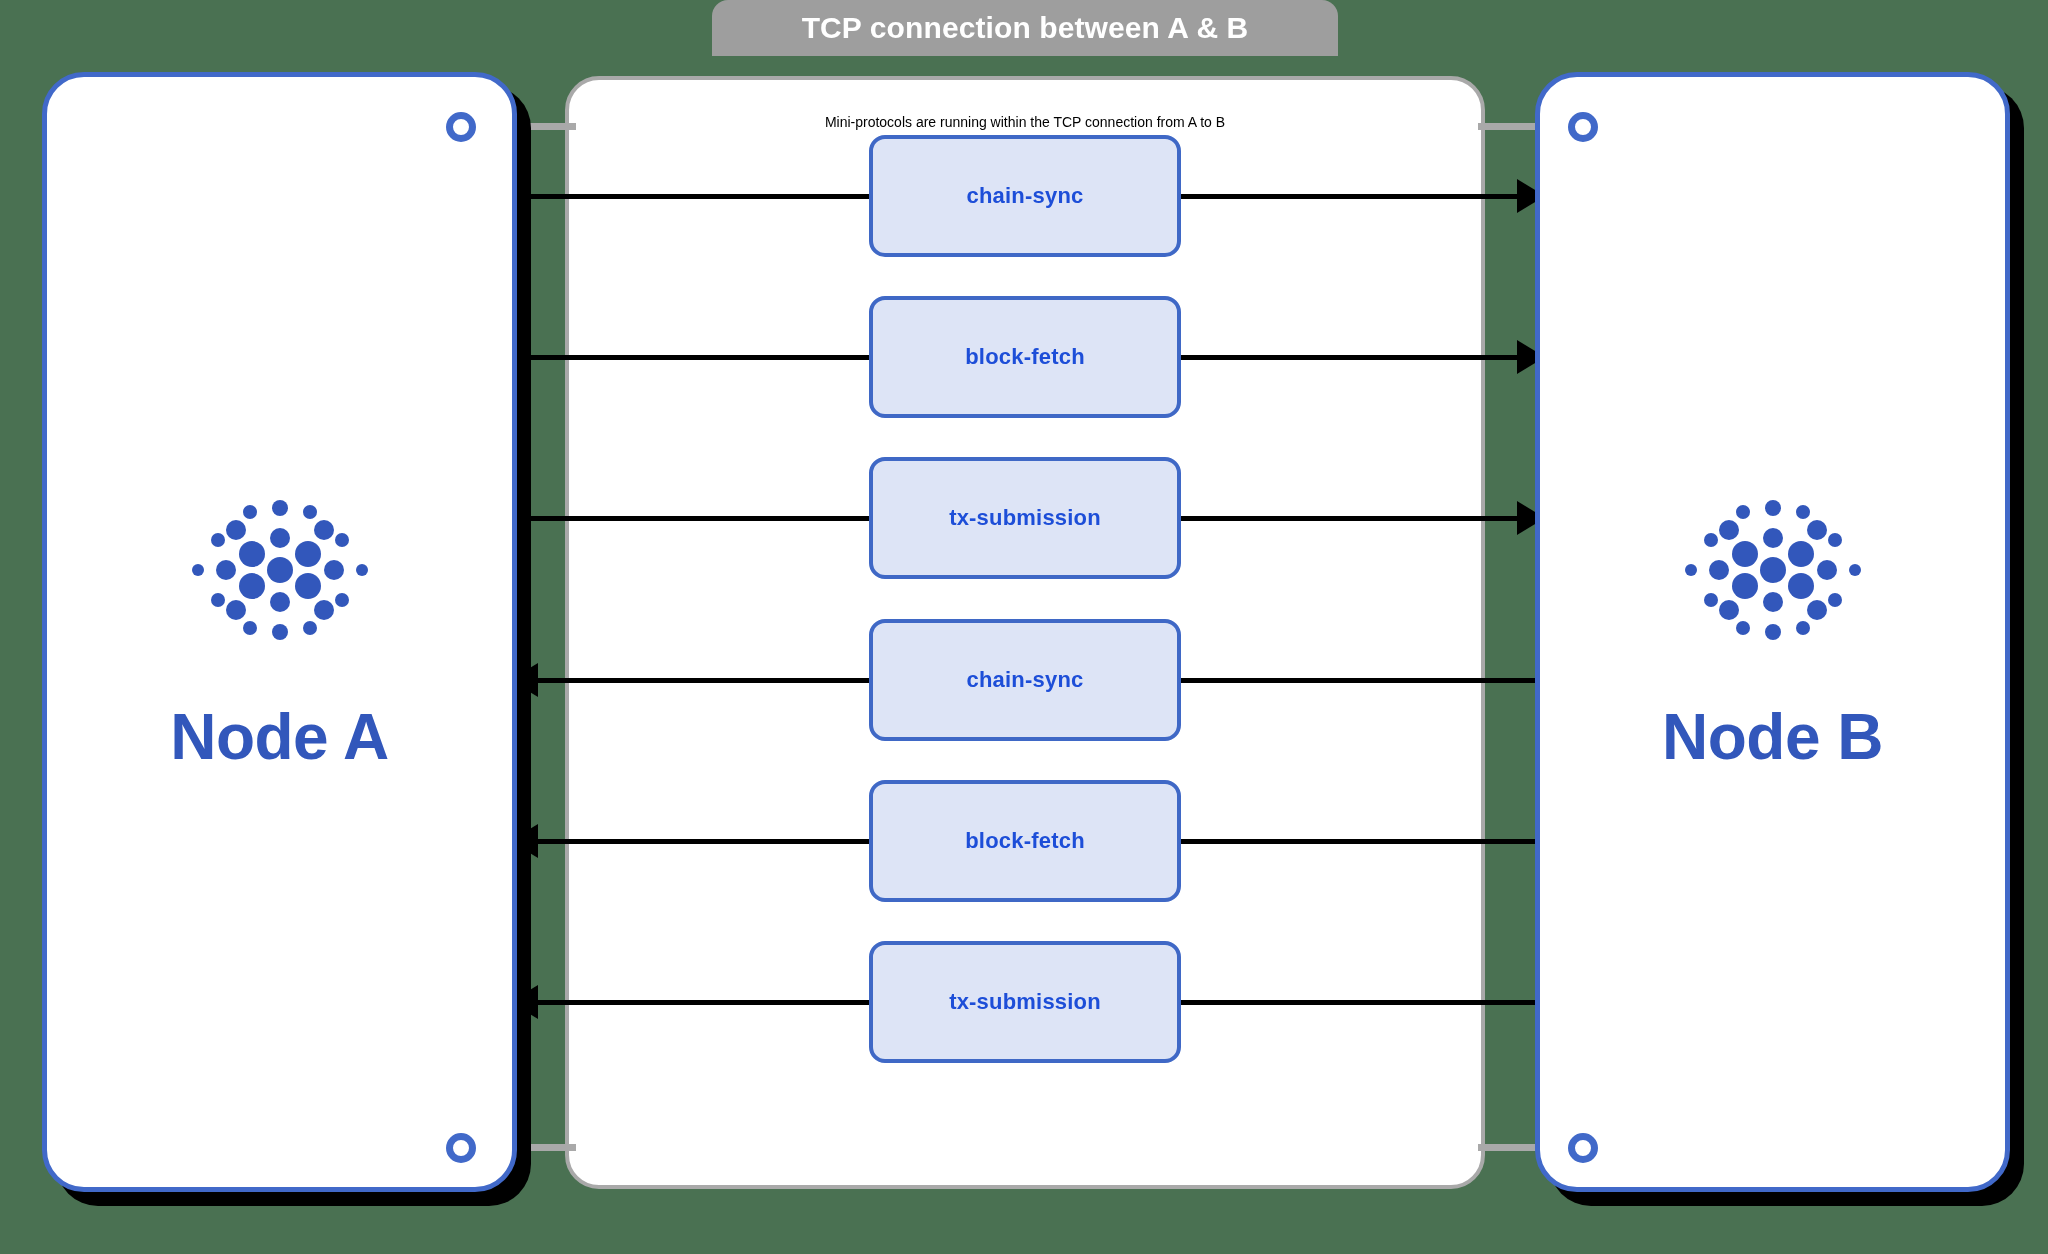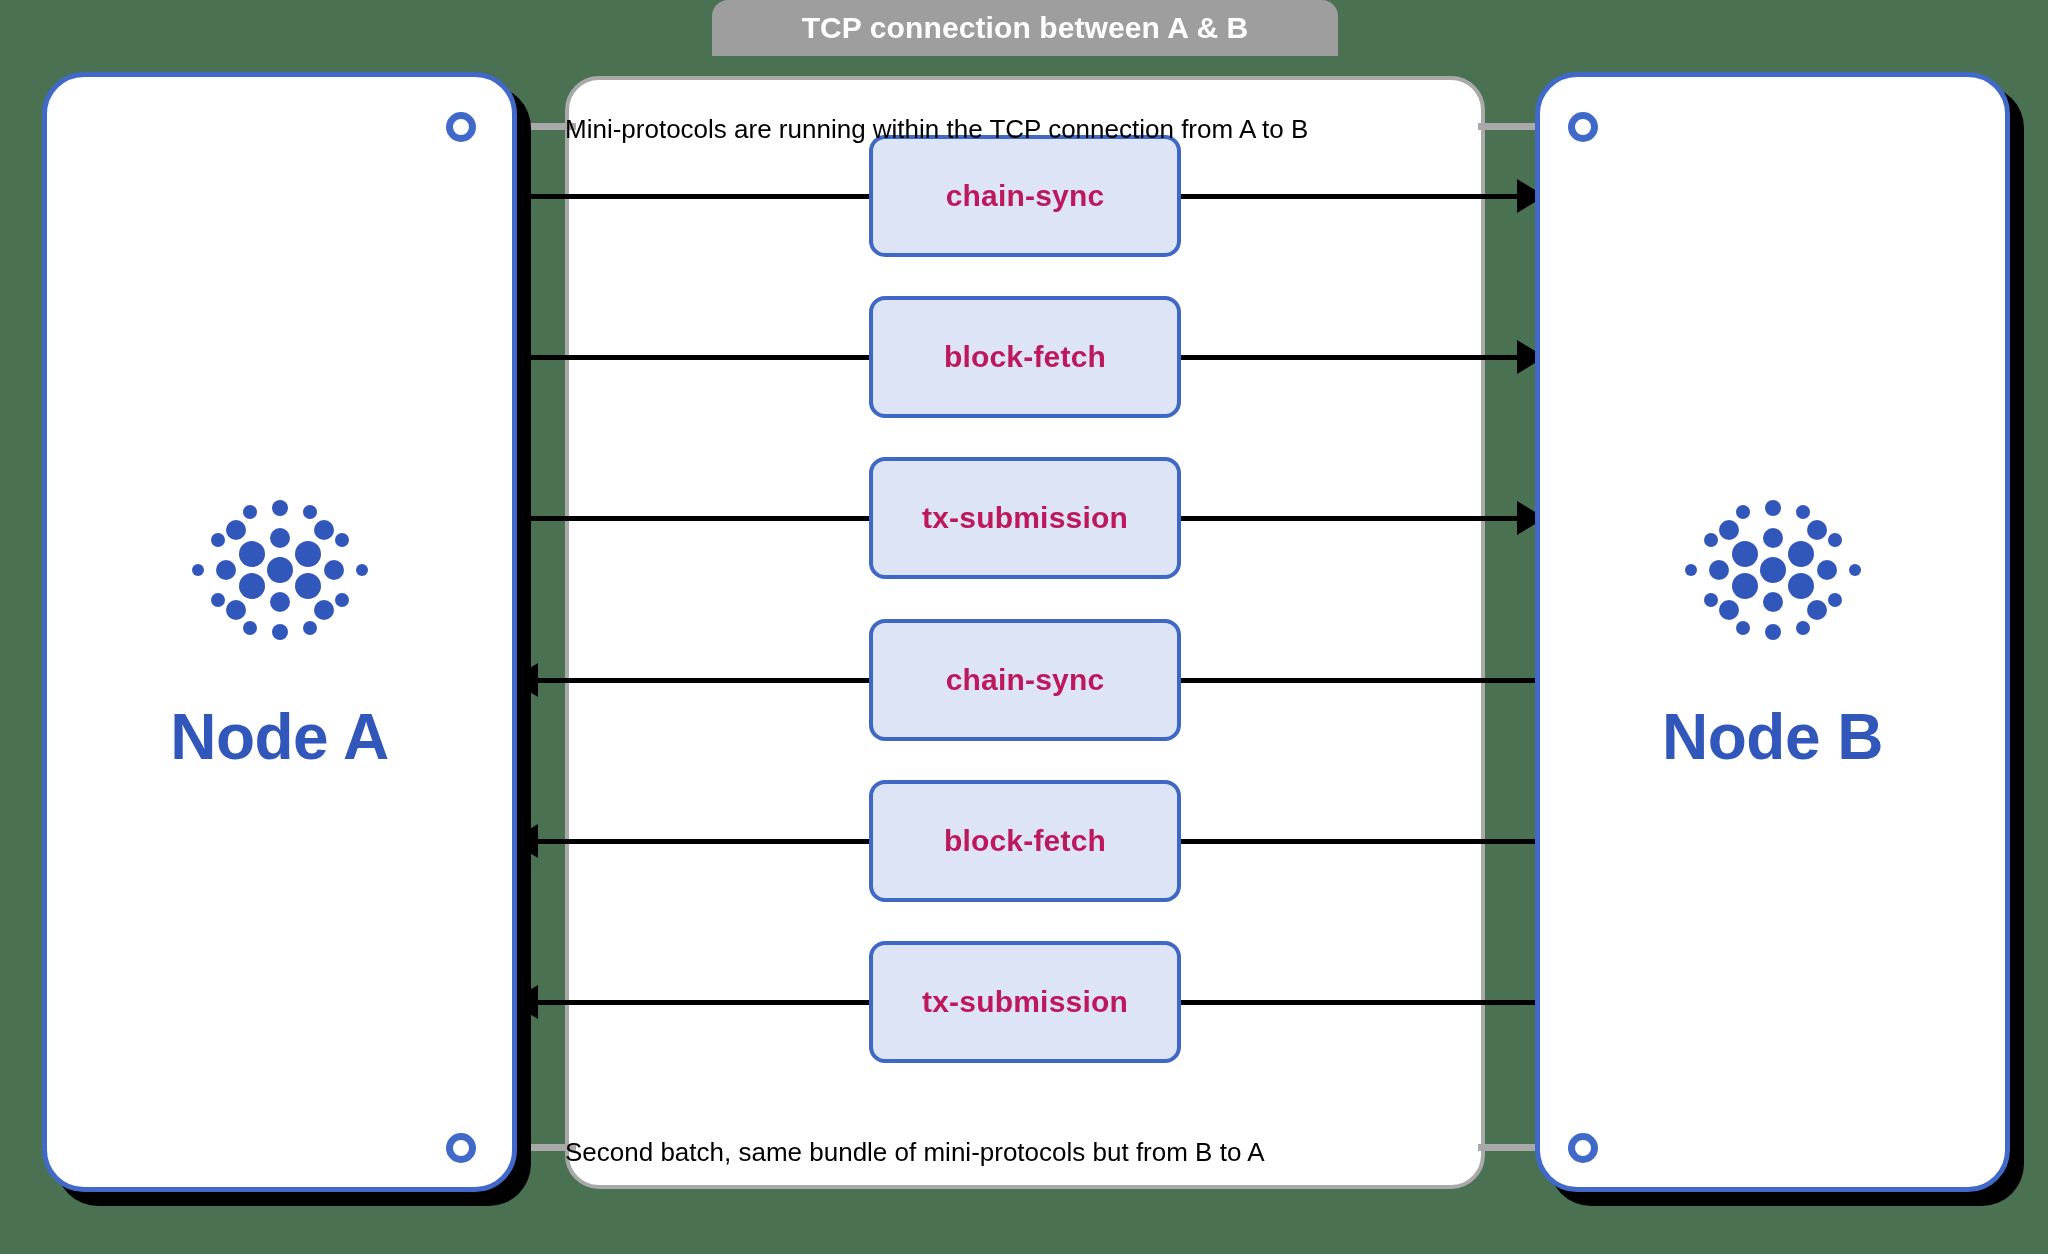--- a/index.html
+++ b/index.html
@@ -105,22 +105,22 @@
     font-size: 30px;
     font-weight: bold;
     letter-spacing: 0.1px;
     white-space: nowrap;
   }
 
   .tcp-caption {
     position: absolute;
     width: 920px;
     left: 565px;
-    text-align: left;
-    font-size: 26px;
+    text-align: center;
+    font-size: 14px;
     color: #000000;
     font-weight: normal;
     z-index: 7;
     white-space: nowrap;
   }
 
   #caption-top { top: 114px; }
   #caption-bottom { top: 1137px; }
 
   
@@ -160,23 +160,23 @@
     background: #dde4f6;
     border: 4px solid #3f68c6;
     border-radius: 16px;
     display: flex;
     align-items: center;
     justify-content: center;
     z-index: 6;
   }
 
   .proto-box .proto-label {
-    font-size: 30px;
+    font-size: 22px;
     font-weight: bold;
-    color: #be185d;
+    color: #1d4ed8;
     white-space: nowrap;
     letter-spacing: 0.2px;
   }
 
   
   .arrow-line {
     position: absolute;
     height: 5px;
     background: #000000;
     z-index: 5;
@@ -276,21 +276,20 @@
     </div>
   </div>
 
   <div id="tcp-panel"></div>
 
   <div id="tcp-title-banner">
     <span class="title-text">TCP connection between A &amp; B</span>
   </div>
 
   <div id="caption-top" class="tcp-caption">Mini-protocols are running within the TCP connection from A to B</div>
-  <div id="caption-bottom" class="tcp-caption">Second batch, same bundle of mini-protocols but from B to A</div>
 
   <div id="port-a-top-lead" class="port-lead"></div>
   <div id="port-a-bottom-lead" class="port-lead"></div>
   <div id="port-b-top-lead" class="port-lead"></div>
   <div id="port-b-bottom-lead" class="port-lead"></div>
 
   <div id="port-a-top-ring" class="port-ring"></div>
   <div id="port-a-bottom-ring" class="port-ring"></div>
   <div id="port-b-top-ring" class="port-ring"></div>
   <div id="port-b-bottom-ring" class="port-ring"></div>

